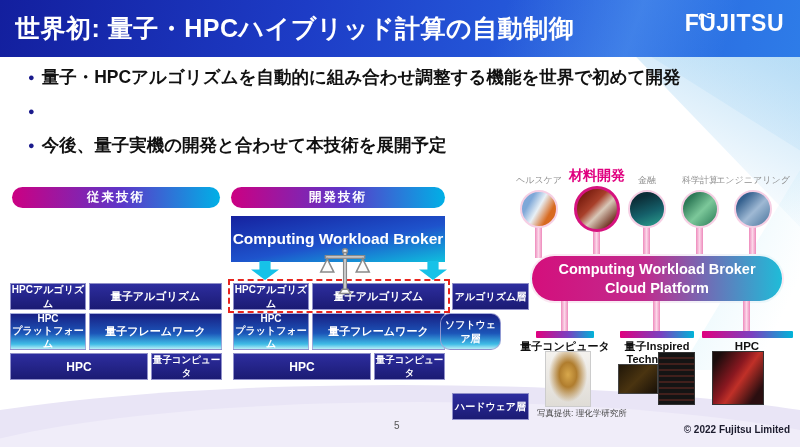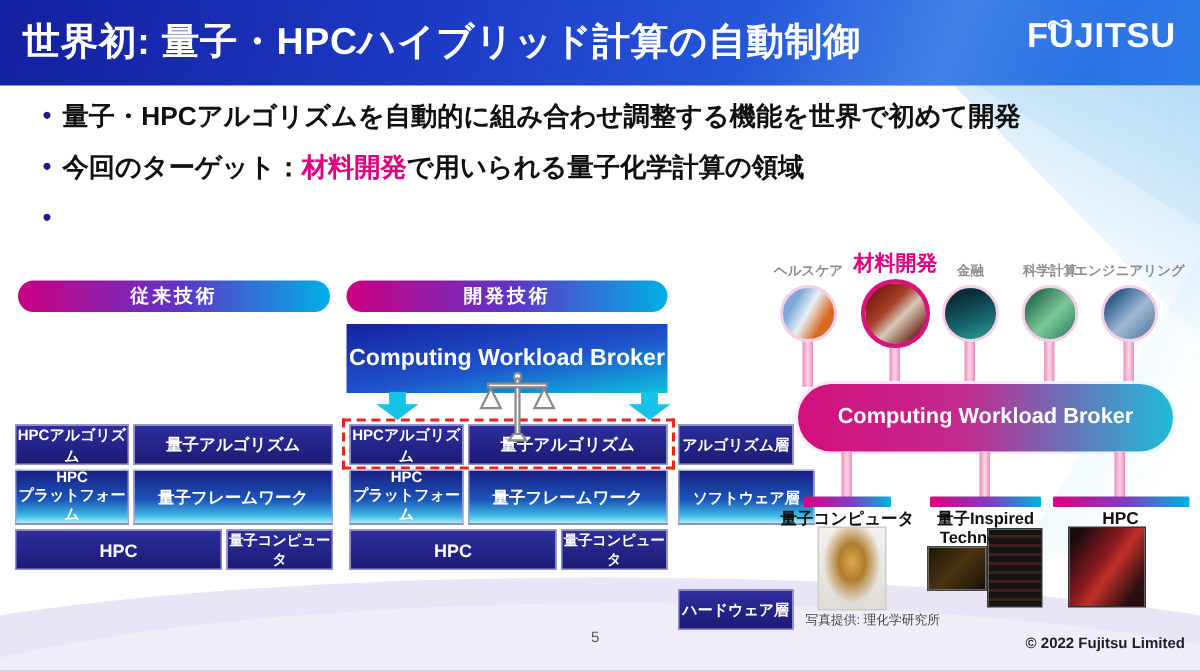--- a/index.html
+++ b/index.html
@@ -53,21 +53,21 @@
   .wrap2{white-space:pre-line;line-height:1.25;}
 
   .broker-box{left:231px;top:216px;width:214px;height:46px;color:#fff;font-weight:bold;
     font-size:15.5px;display:flex;align-items:center;justify-content:center;
     background:linear-gradient(170deg,#16229f 0%,#1e53cc 55%,#0fc0de 100%);}
   .down-arrow{width:28px;height:19px;background:#16c2e8;
     clip-path:polygon(30% 0,70% 0,70% 45%,100% 45%,50% 100%,0 45%,30% 45%);}
   .red-dash{left:228px;top:279px;width:222px;height:34px;border:2px dashed #e8251f;}
 
   
-  .domain-label{font-size:9px;color:#8f8f8f;font-weight:bold;transform:translateX(-50%);white-space:nowrap;}
+  .domain-label{font-size:9px;color:#8f8f8f;font-weight:normal;transform:translateX(-50%);white-space:nowrap;}
   .domain-label-hl{font-size:14px;color:#e0007f;font-weight:bold;transform:translateX(-50%);white-space:nowrap;}
   .circle{border-radius:50%;border:2px solid #f6cfe4;}
   .circle-hl{border-radius:50%;border:3px solid #d6137e;}
   .c-health{background:linear-gradient(120deg,#7fa8d8 25%,#e8f0f6 48%,#d86a20 75%);}
   .c-material{background:linear-gradient(135deg,#7a1e10 15%,#a8402a 40%,#d8c8b8 58%,#601808 90%);}
   .c-finance{background:linear-gradient(160deg,#0c2e38 20%,#15606a 60%,#2a9a8a 95%);}
   .c-science{background:linear-gradient(135deg,#2f7a58 20%,#7cc89a 55%,#3a8a64 90%);}
   .c-engineering{background:linear-gradient(135deg,#35618f 20%,#9fb9d4 55%,#5a82a8 90%);}
 
   .pink-line{background:linear-gradient(90deg,#ee8abc,#fbd6e8 50%,#ee8abc);}
@@ -114,24 +114,24 @@
     <path d="M2 6 C0 3,3 0,6 2 C9 4,12 6,14 4 C16 2,13 -1,10 1" stroke="#ffffff" stroke-width="1.6" fill="none" stroke-linecap="round"></path>
   </svg>
 
   <div class="abs bullets">
     <div class="bullet">
       <span class="dot">●</span>
       <span class="btext"><span>量子・HPCアルゴリズムを自動的に組み合わせ調整する機能を世界で初めて開発</span><span class="hl"></span><span></span></span>
     </div>
     <div class="bullet">
       <span class="dot">●</span>
-      <span class="btext"><span>今回のターゲット：</span><span class="hl">材料開発</span><span>で用いられる量子化学計算の領域</span></span>
     </div>
     <div class="bullet">
       <span class="dot">●</span>
+      <span class="btext"><span>今後、量子実機の開発と合わせて本技術を展開予定</span><span class="hl"></span><span></span></span>
     </div>
   </div>
 
   <div class="abs pill" style="left:12px;top:187px;width:208px;">従来技術</div>
   <div class="abs navy-box" style="left:10px;top:283px;width:76px;height:27px;font-size:10px;">HPCアルゴリズム</div>
   <div class="abs navy-box" style="left:89px;top:283px;width:133px;height:27px;font-size:11px;">量子アルゴリズム</div>
   <div class="abs grad-box wrap2" style="left:10px;top:313px;width:76px;height:37px;font-size:10px;">HPC
 プラットフォーム</div>
   <div class="abs grad-box" style="left:89px;top:313px;width:133px;height:37px;font-size:11px;">量子フレームワーク</div>
   <div class="abs navy-box" style="left:10px;top:353px;width:138px;height:27px;font-size:12px;">HPC</div>
@@ -154,21 +154,21 @@
   <div class="abs navy-box" style="left:233px;top:283px;width:76px;height:27px;font-size:10px;">HPCアルゴリズム</div>
   <div class="abs navy-box" style="left:312px;top:283px;width:133px;height:27px;font-size:11px;">量子アルゴリズム</div>
   <div class="abs red-dash"></div>
   <div class="abs grad-box wrap2" style="left:233px;top:313px;width:76px;height:37px;font-size:10px;">HPC
 プラットフォーム</div>
   <div class="abs grad-box" style="left:312px;top:313px;width:133px;height:37px;font-size:11px;">量子フレームワーク</div>
   <div class="abs navy-box" style="left:233px;top:353px;width:138px;height:27px;font-size:12px;">HPC</div>
   <div class="abs navy-box" style="left:374px;top:353px;width:71px;height:27px;font-size:9.5px;">量子コンピュータ</div>
 
   <div class="abs navy-box" style="left:452px;top:283px;width:77px;height:27px;font-size:10px;">アルゴリズム層</div>
-  <div class="abs grad-box" style="left:452px;top:313px;width:91px;height:37px;font-size:10px;">ソフトウェア層</div>
+  <div class="abs grad-box" style="left:440px;top:313px;width:61px;height:37px;font-size:10px;border-radius:10px;">ソフトウェア層</div>
   <div class="abs navy-box" style="left:452px;top:353px;width:77px;height:27px;font-size:10px;margin-top:40px;">ハードウェア層</div>
 
   <div class="abs domain-label" style="left:539px;top:174px;">ヘルスケア</div>
   <div class="abs domain-label-hl" style="left:597px;top:167px;">材料開発</div>
   <div class="abs domain-label" style="left:647px;top:174px;">金融</div>
   <div class="abs domain-label" style="left:700px;top:174px;">科学計算</div>
   <div class="abs domain-label" style="left:753px;top:174px;">エンジニアリング</div>
 
   <div class="abs pink-line" style="left:535px;top:222px;width:7px;height:36px;"></div>
   <div class="abs pink-line" style="left:593px;top:222px;width:7px;height:36px;"></div>
@@ -177,20 +177,21 @@
   <div class="abs pink-line" style="left:749px;top:222px;width:7px;height:36px;"></div>
 
   <div class="abs circle c-health" style="left:520px;top:190px;width:38px;height:38px;"></div>
   <div class="abs circle-hl c-material" style="left:574px;top:186px;width:46px;height:46px;"></div>
   <div class="abs circle c-finance" style="left:628px;top:190px;width:38px;height:38px;"></div>
   <div class="abs circle c-science" style="left:681px;top:190px;width:38px;height:38px;"></div>
   <div class="abs circle c-engineering" style="left:734px;top:190px;width:38px;height:38px;"></div>
 
   <div class="abs platform">
     <span>Computing Workload Broker</span>
+    <span>Cloud Platform</span>
   </div>
 
   <div class="abs pink-line" style="left:561px;top:301px;width:7px;height:31px;"></div>
   <div class="abs pink-line" style="left:653px;top:301px;width:7px;height:31px;"></div>
   <div class="abs pink-line" style="left:743px;top:301px;width:7px;height:31px;"></div>
 
   <div class="abs mini-bar" style="left:536px;top:331px;width:58px;"></div>
   <div class="abs mini-bar" style="left:620px;top:331px;width:74px;"></div>
   <div class="abs mini-bar" style="left:702px;top:331px;width:91px;"></div>
   <div class="abs node-label" style="left:565px;top:340px;">量子コンピュータ</div>

